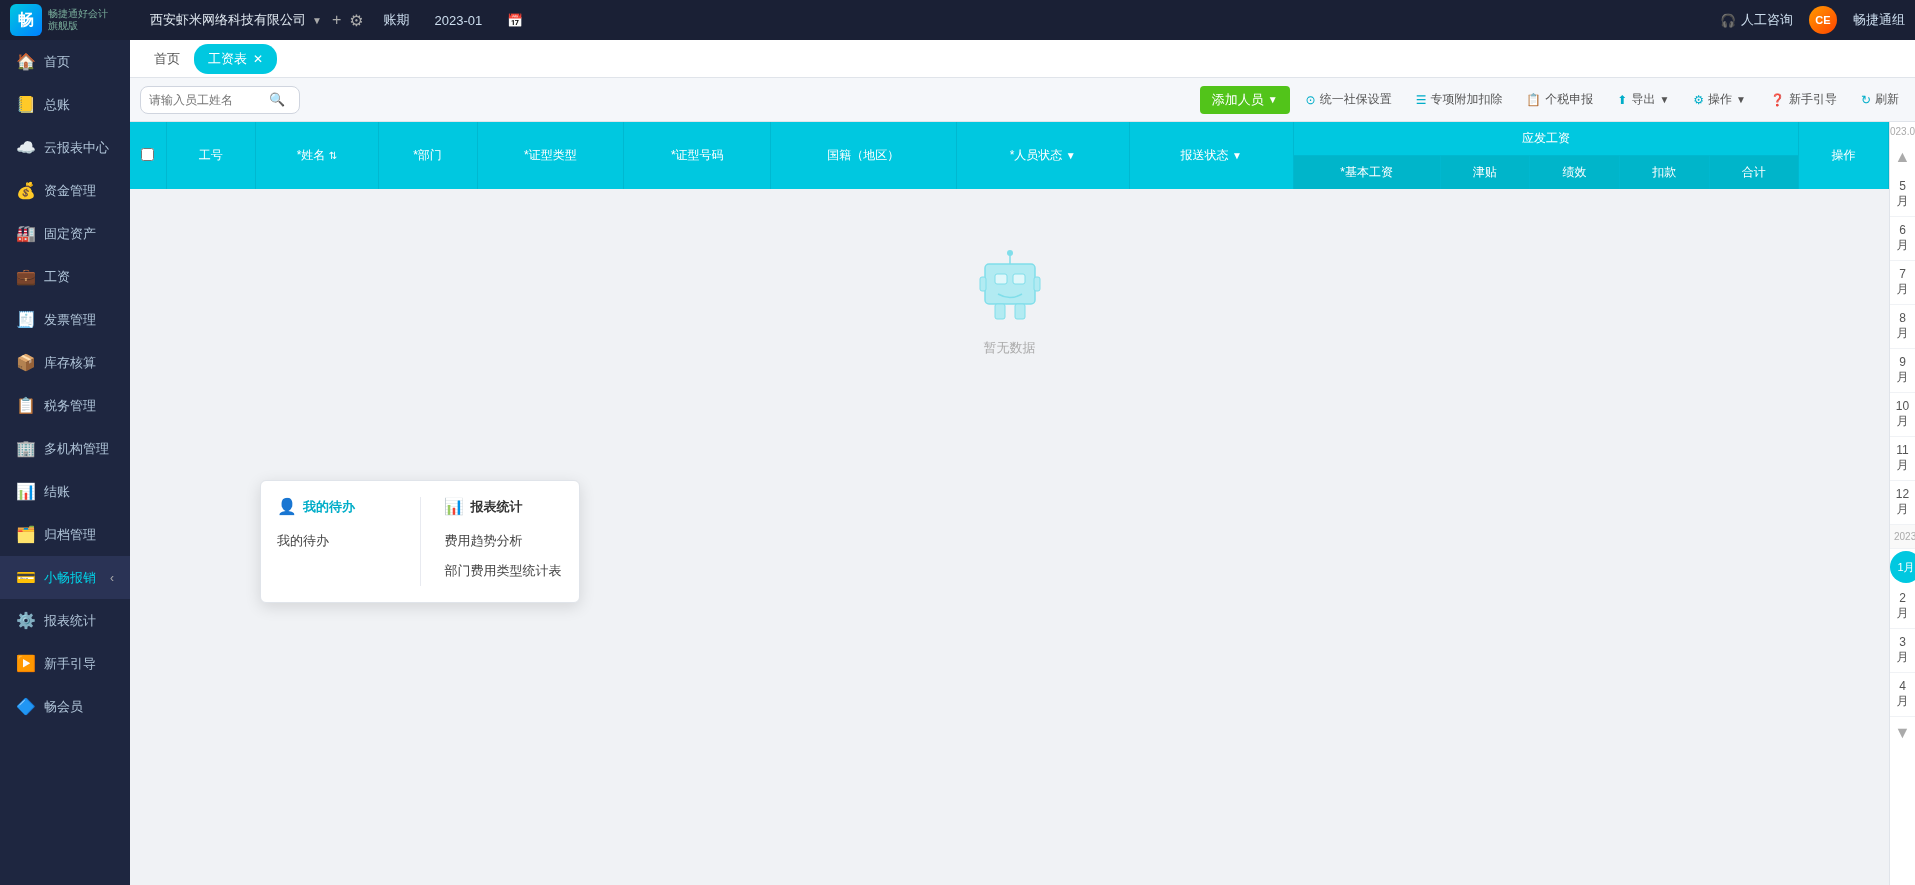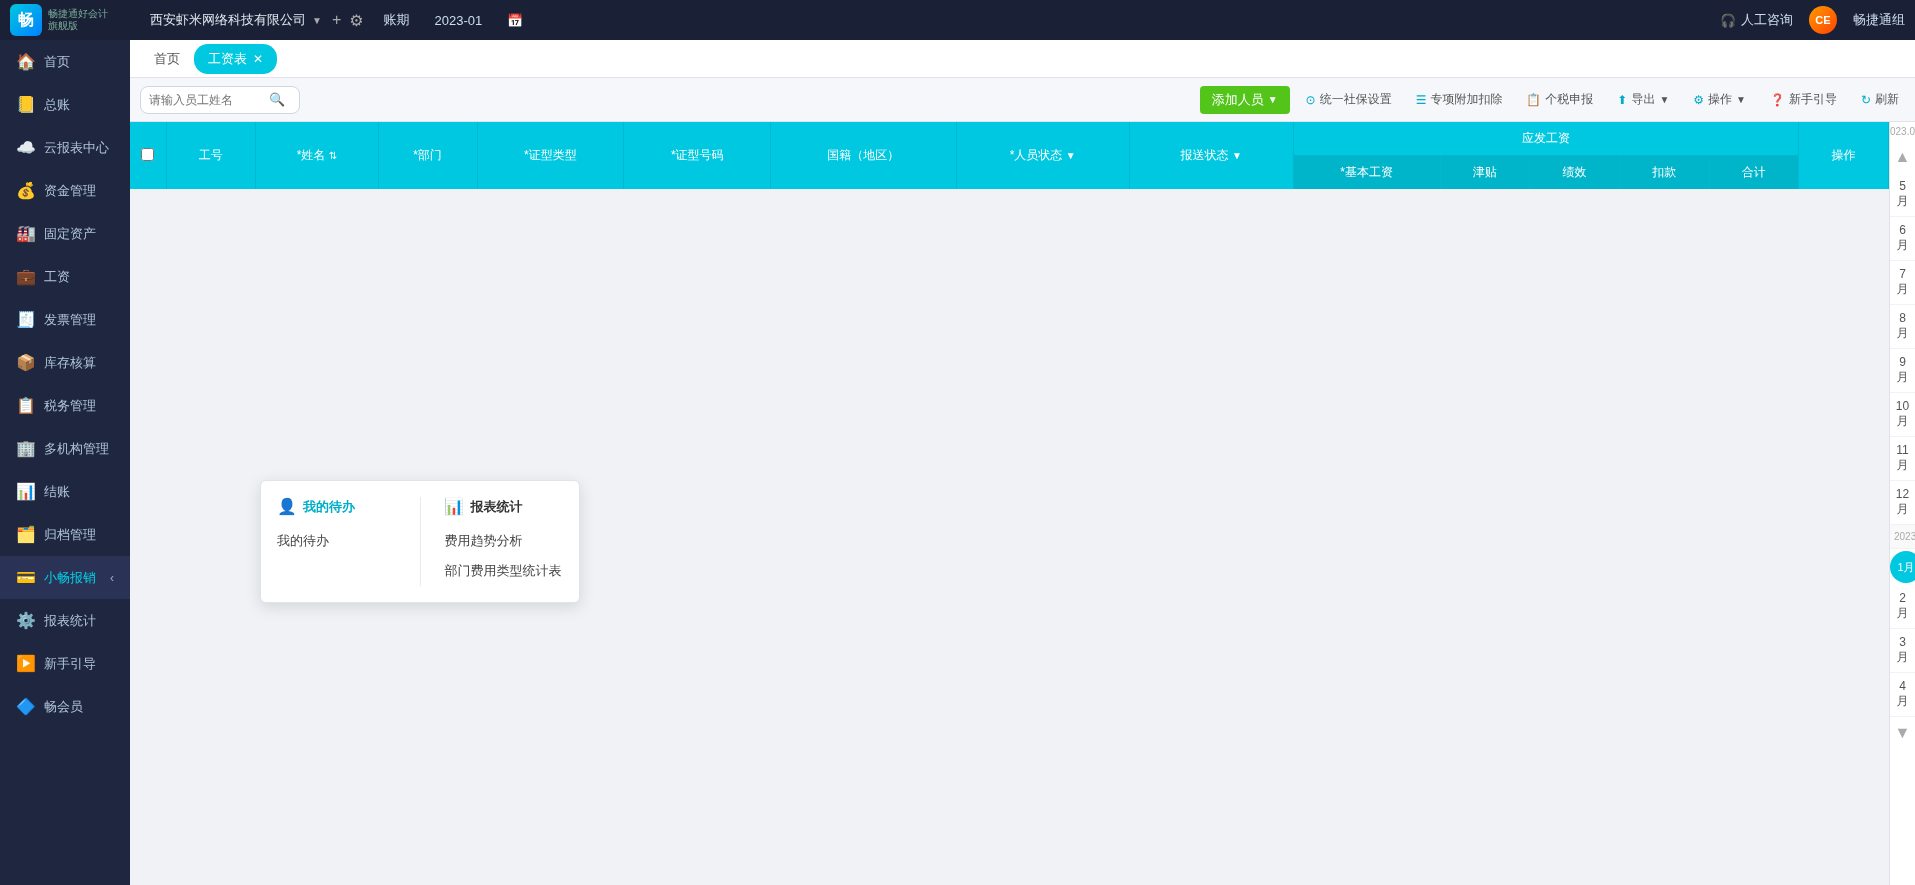--- a/index.html
+++ b/index.html
@@ -447,20 +447,38 @@
               <th class="sub-header">津贴</th>
               <th class="sub-header">绩效</th>
               <th class="sub-header">扣款</th>
               <th class="sub-header">合计</th>
             </tr>
           </thead>
           <tbody>
           </tbody>
         </table>
 
+        <div class="empty-state">
+          <div class="empty-icon">
+            <svg viewBox="0 0 100 80">
+
+              <rect x="25" y="15" width="50" height="40" rx="4" fill="#b2ebf2" stroke="#80deea" stroke-width="1.5"></rect>
+              <rect x="35" y="25" width="12" height="10" rx="2" fill="#e0f7fa" stroke="#80deea" stroke-width="1"></rect>
+              <rect x="53" y="25" width="12" height="10" rx="2" fill="#e0f7fa" stroke="#80deea" stroke-width="1"></rect>
+              <path d="M38 45 Q50 52 62 45" stroke="#80deea" stroke-width="1.5" fill="none"></path>
+              <rect x="20" y="28" width="6" height="14" rx="2" fill="#b2ebf2" stroke="#80deea" stroke-width="1"></rect>
+              <rect x="74" y="28" width="6" height="14" rx="2" fill="#b2ebf2" stroke="#80deea" stroke-width="1"></rect>
+              <rect x="35" y="55" width="10" height="15" rx="2" fill="#b2ebf2" stroke="#80deea" stroke-width="1"></rect>
+              <rect x="55" y="55" width="10" height="15" rx="2" fill="#b2ebf2" stroke="#80deea" stroke-width="1"></rect>
+              <line x1="50" y1="5" x2="50" y2="15" stroke="#80deea" stroke-width="1.5"></line>
+              <circle cx="50" cy="4" r="3" fill="#80deea"></circle>
+            </svg>
+          </div>
+          <span class="empty-text">暂无数据</span>
+        </div>
       </div>
 
       <div class="right-sidebar">
         <div class="right-date-top">2023.01</div>
         <div class="month-nav-btn">▲</div>
         <div class="month-item">5月</div>
         <div class="month-item">6月</div>
         <div class="month-item">7月</div>
         <div class="month-item">8月</div>
         <div class="month-item">9月</div>

